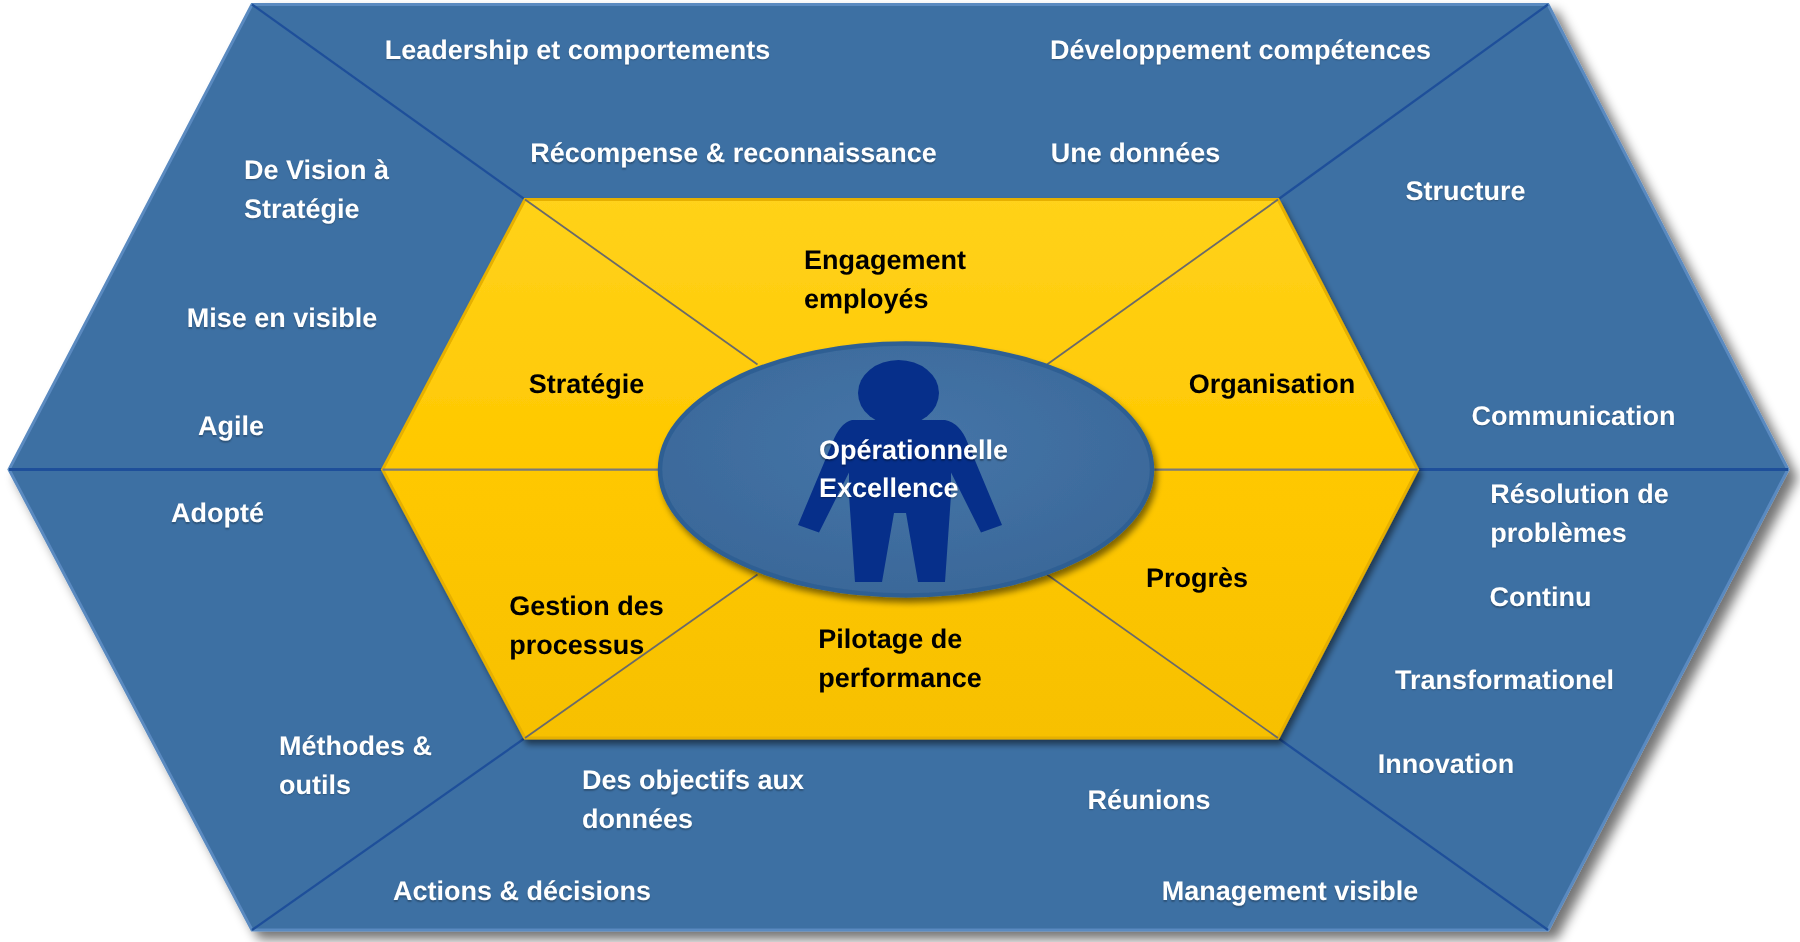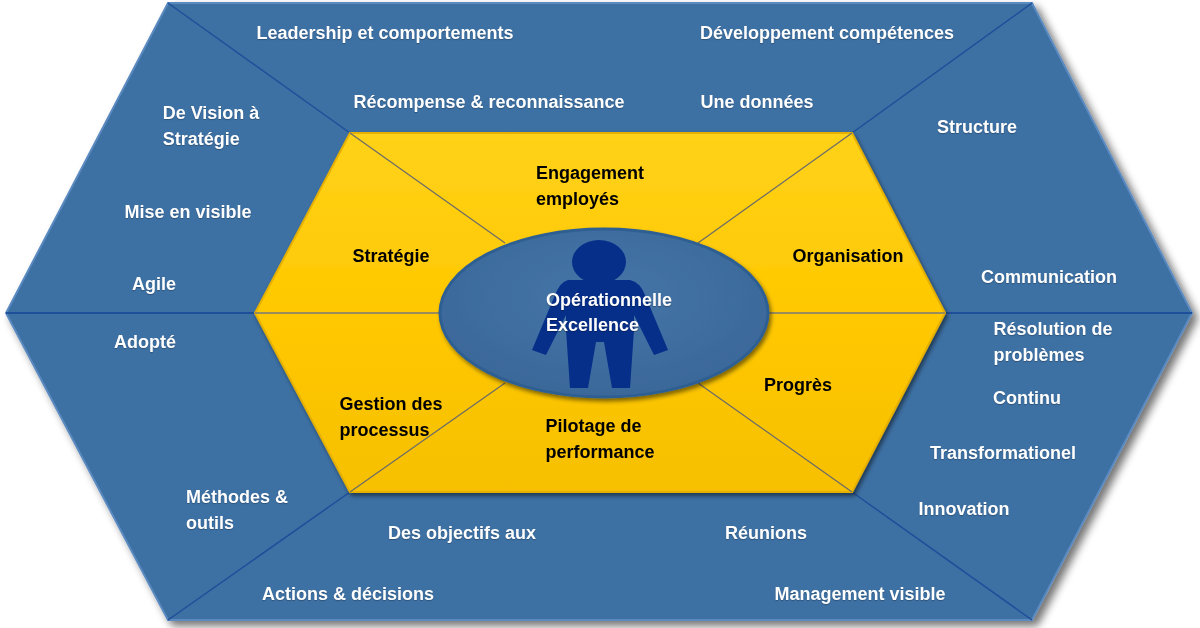--- a/index.html
+++ b/index.html
@@ -193,20 +193,21 @@
   </div>
   <div class="lbl outer-lbl" style="left:1003px; top:453px;">
     <span>Transformationel</span>
   </div>
   <div class="lbl outer-lbl" style="left:964px; top:509px;">
     <span>Innovation</span>
   </div>
 
   <div class="lbl outer-lbl" style="left:462px; top:533px;">
     <span>Des objectifs aux</span>
+    <span>données</span>
   </div>
   <div class="lbl outer-lbl" style="left:766px; top:533px;">
     <span>Réunions</span>
   </div>
   <div class="lbl outer-lbl" style="left:348px; top:594px;">
     <span>Actions &amp; décisions</span>
   </div>
   <div class="lbl outer-lbl" style="left:860px; top:594px;">
     <span>Management visible</span>
   </div>

